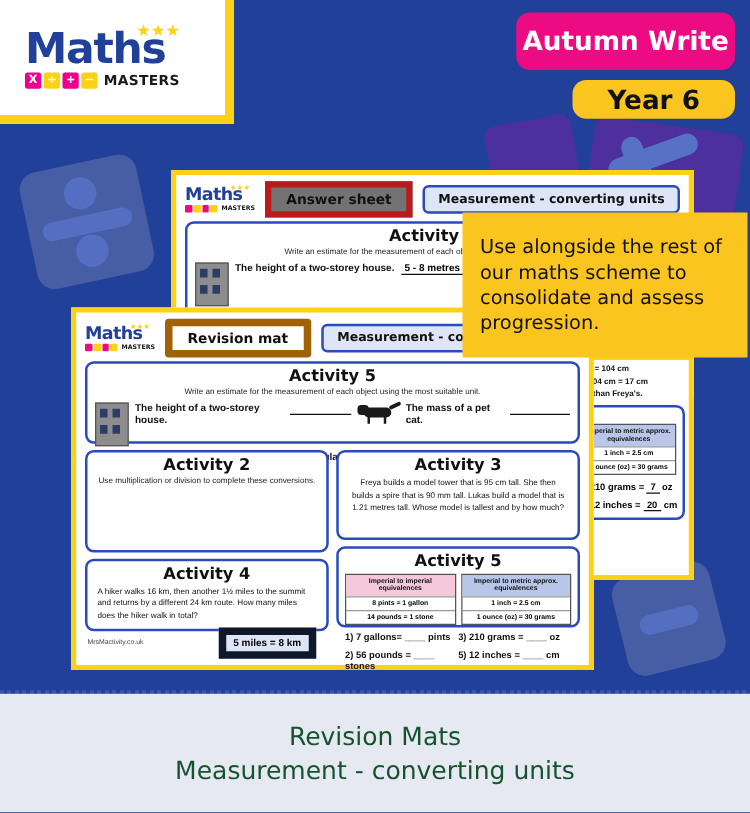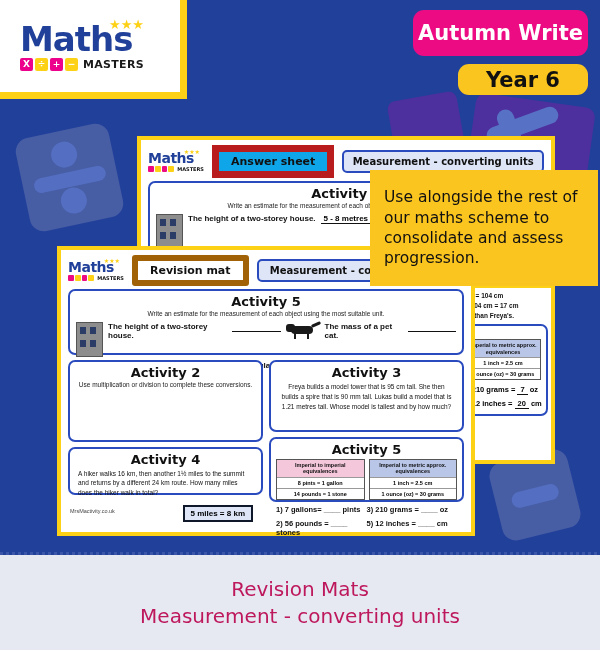--- a/index.html
+++ b/index.html
@@ -70,21 +70,21 @@
   .mini-logo .w{font-family:"DejaVu Sans",sans-serif;font-weight:bold;font-size:14px;color:#21409a;line-height:1;letter-spacing:-.5px;}
   .mini-logo .st{position:absolute;right:4px;top:-3px;color:#fdd116;font-size:6px;}
   .mini-logo .r2{display:flex;align-items:center;gap:1px;margin-top:1px;}
   .mini-logo .o{width:6px;height:6px;border-radius:1px;}
   .mini-logo .m{font-size:5px;font-weight:bold;color:#111;margin-left:2px;font-family:"DejaVu Sans",sans-serif;}
 
   .tag{
     font-family:"DejaVu Sans",sans-serif;font-weight:bold;font-size:11px;color:#111;
     padding:3px 12px;box-sizing:border-box;
   }
-  .tag-answer{background:#0ea5e9;border:7px solid #b91c1c;}
+  .tag-answer{background:#737373;border:5px solid #b91c1c;}
   .tag-mat{background:#fff;border:6px solid #a16207;border-radius:3px;}
   .tag-title{
     flex:1;background:#dde5f7;border:2px solid #2a4bbd;border-radius:5px;
     text-align:center;font-size:10px;font-weight:bold;color:#111;padding:4px 6px;
     font-family:"DejaVu Sans",sans-serif;
   }
 
   .panel{border:2px solid #2a4bbd;border-radius:7px;margin:0 7px 5px 7px;background:#fff;box-sizing:border-box;position:relative;}
   .act-title{text-align:center;font-weight:bold;font-size:13px;color:#111;font-family:"DejaVu Sans",sans-serif;padding-top:3px;}
   .act-sub{text-align:center;font-size:6.5px;color:#222;padding:1px 8px 2px;line-height:1.3;}
@@ -115,38 +115,38 @@
   .col{flex:1;}
   .qgrid{display:flex;flex-wrap:wrap;padding:2px 6px 4px;}
   .qgrid .q{width:50%;font-size:7.5px;color:#111;padding:2.5px 0;font-weight:bold;}
 
   .eqbox{border:1px solid #555;width:100%;box-sizing:border-box;font-size:5.5px;text-align:center;}
   .eqbox .hd{font-weight:bold;color:#111;padding:2px 2px;line-height:1.15;}
   .eqbox.pink .hd{background:#f4c7da;}
   .eqbox.blue .hd{background:#b9c6e8;}
   .eqbox .ln{padding:2px 1px;border-top:1px solid #999;font-weight:bold;}
 
-  .hintbox{background:#dde5f7;border:2px solid #0f172a;font-size:8px;font-weight:bold;
+  .hintbox{background:#dde5f7;border:6px solid #0f172a;font-size:8px;font-weight:bold;
     text-align:center;padding:2px 6px;display:inline-block;}
 
   .foot{font-size:5.5px;color:#444;padding:1px 9px 3px;}
 
   
   .callout{
     position:absolute;left:370px;top:170px;width:228px;height:116px;background:#fbc51f;
     display:flex;align-items:center;
     font-family:"DejaVu Sans",sans-serif;font-size:15.5px;color:#111;line-height:1.32;
     padding:0 0 0 14px;box-sizing:border-box;
   }
 
   
   .caption{
     position:absolute;left:0;bottom:0;width:600px;height:95px;background:#e6e9f2;
     display:flex;flex-direction:column;align-items:center;justify-content:center;gap:3px;
-    font-family:"DejaVu Sans",sans-serif;color:#be185d;
+    font-family:"DejaVu Sans",sans-serif;color:#14532d;
   }
   .caption .l1{font-size:20px;}
   .caption .l2{font-size:20px;}
   .dotline{position:absolute;left:0;bottom:95px;width:600px;height:3px;
     background:repeating-linear-gradient(90deg,#3b56a8 0 3px,#21409a 3px 6px);}
 </style>
 </head>
 <body>
 
 <div class="bg">
@@ -287,21 +287,21 @@
       <span class="blank"></span>
     </div>
   </div>
 
   <div class="cols">
     <div class="col">
       <div class="panel" style="margin:0 0 5px 0;height:82px">
         <div class="act-title">Activity 2</div>
         <div class="act-sub">Use multiplication or division to complete these conversions.</div>
       </div>
-      <div class="panel" style="margin:0;height:48px">
+      <div class="panel" style="margin:0;height:58px">
         <div class="act-title">Activity 4</div>
         <div class="act-body" style="font-size:6.5px;line-height:1.45">A hiker walks 16 km, then another 1½ miles to the summit and returns by a different 24 km route. How many miles does the hiker walk in total?</div>
         <div style="text-align:right;padding:0 8px 3px">
           <span class="hintbox">5 miles = 8 km</span>
         </div>
       </div>
     </div>
 
     <div class="col">
       <div class="panel" style="margin:0 0 5px 0;height:72px">

